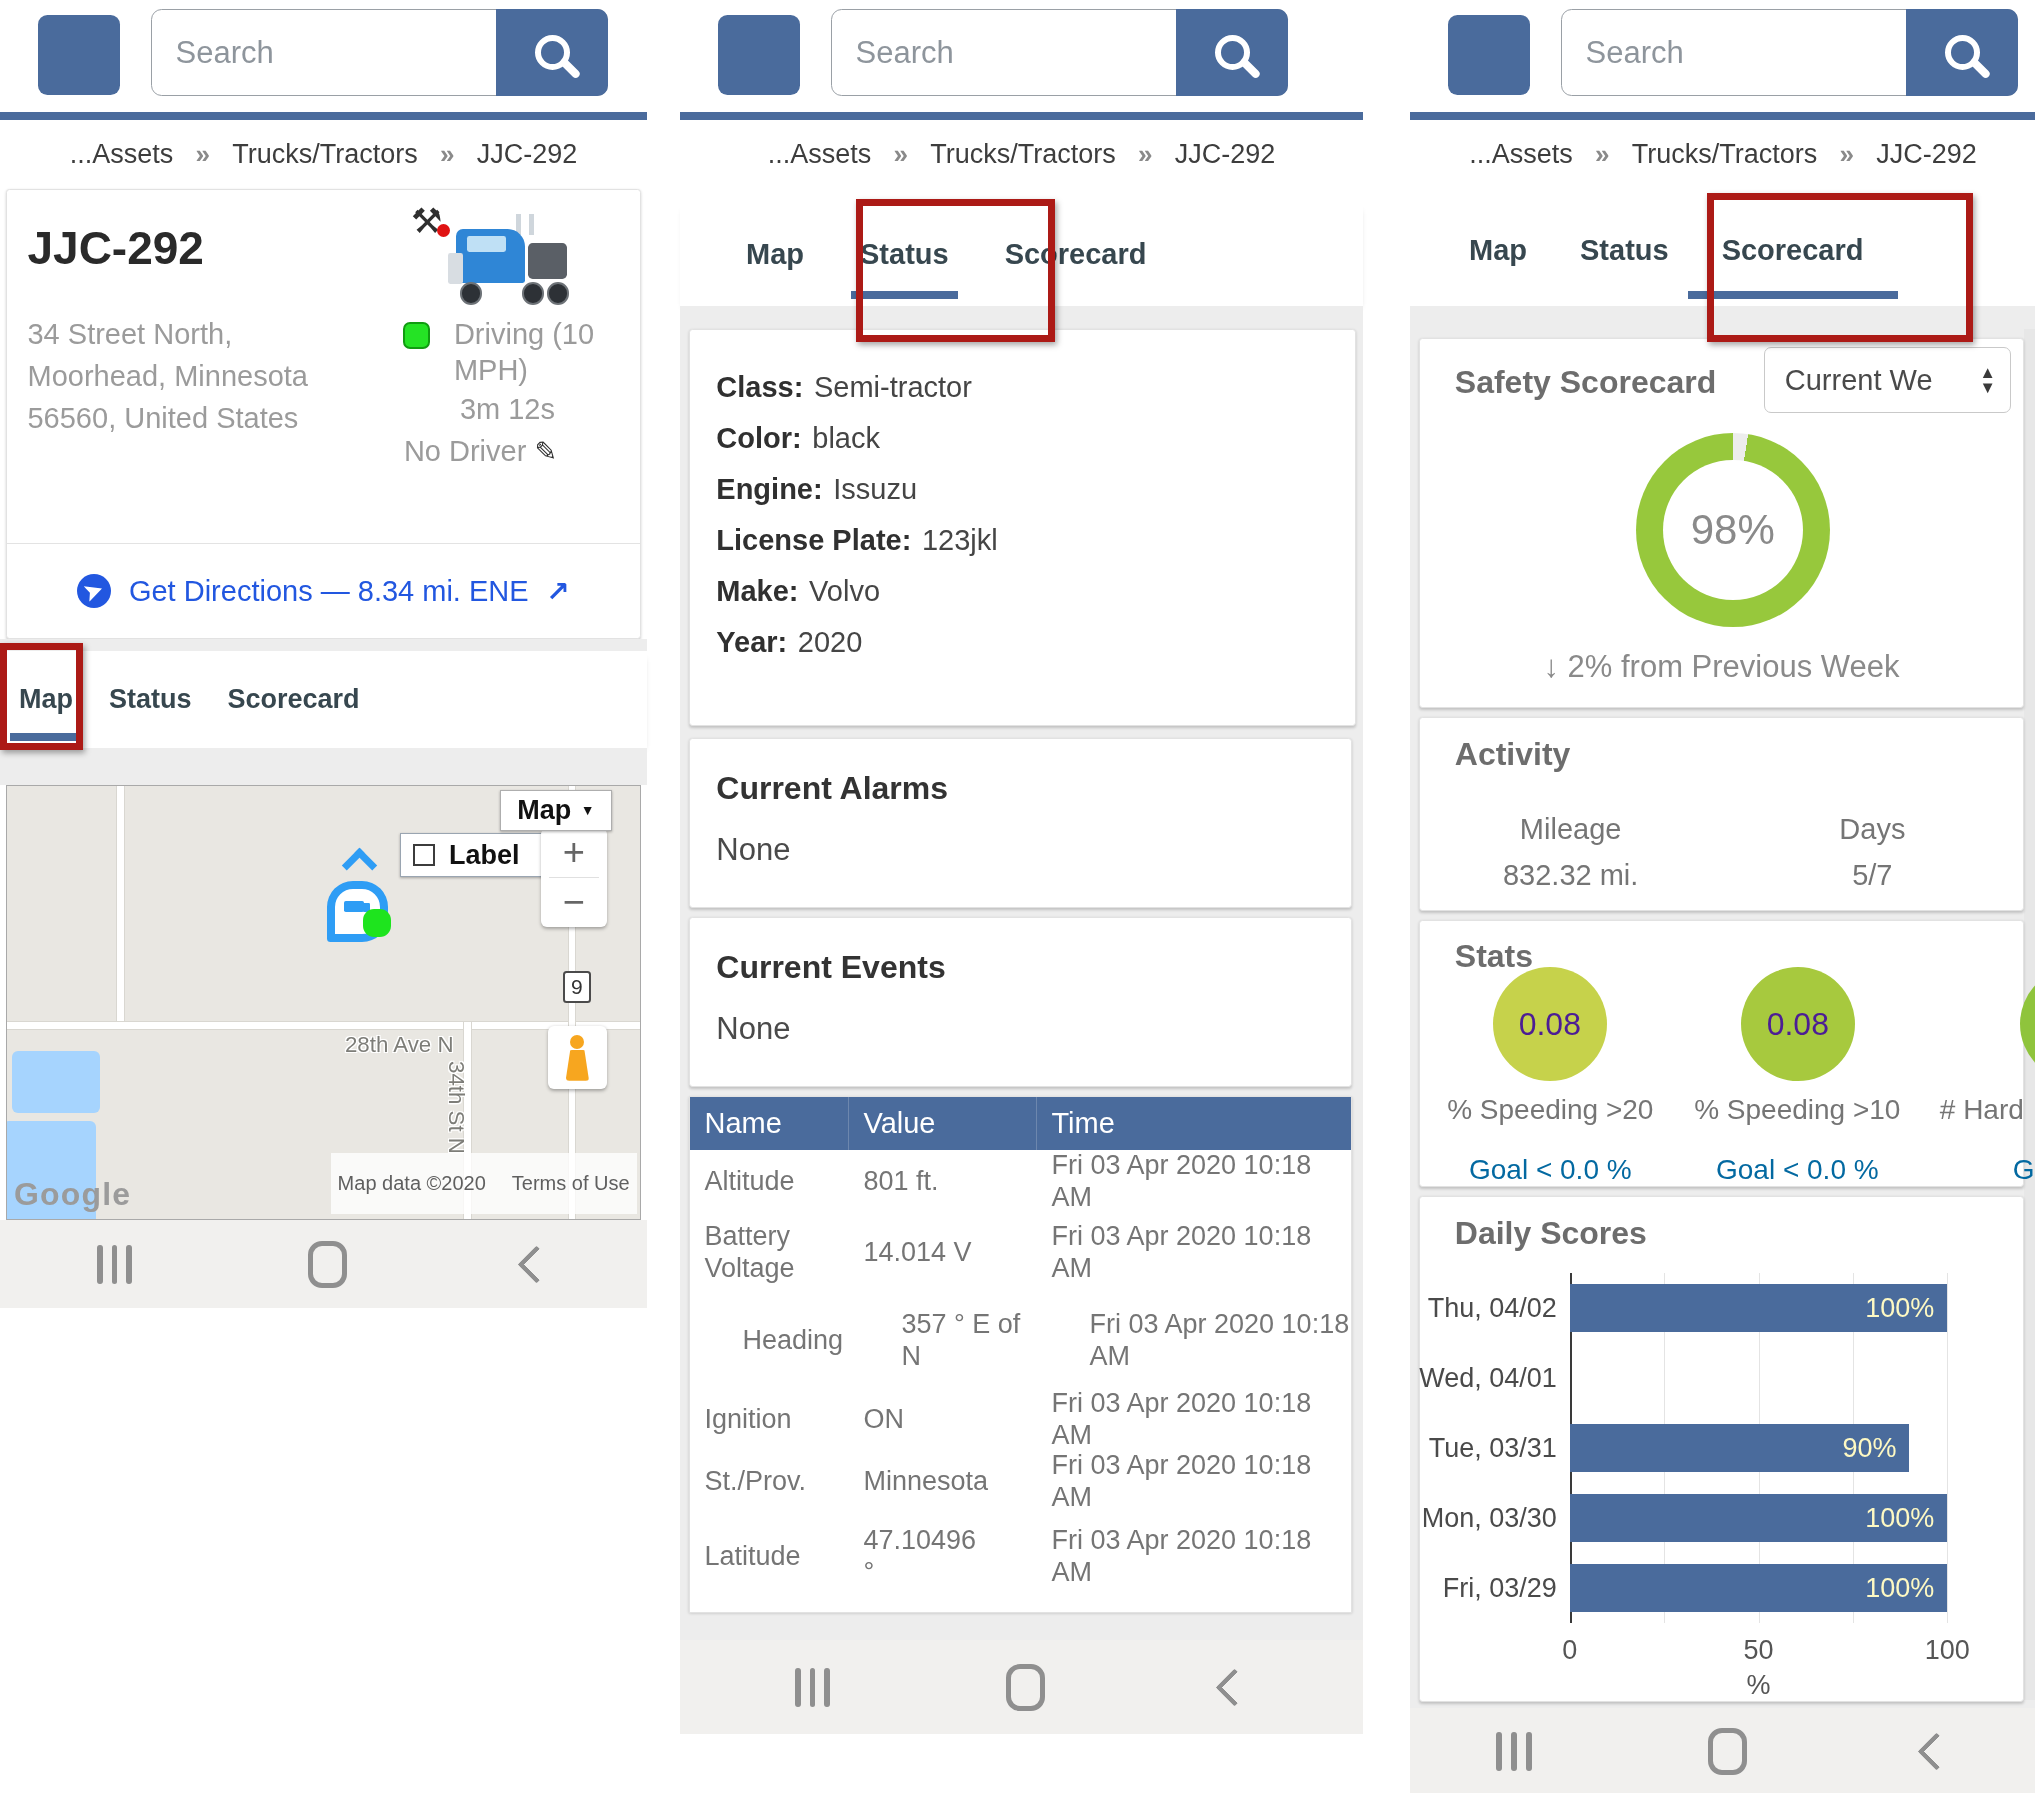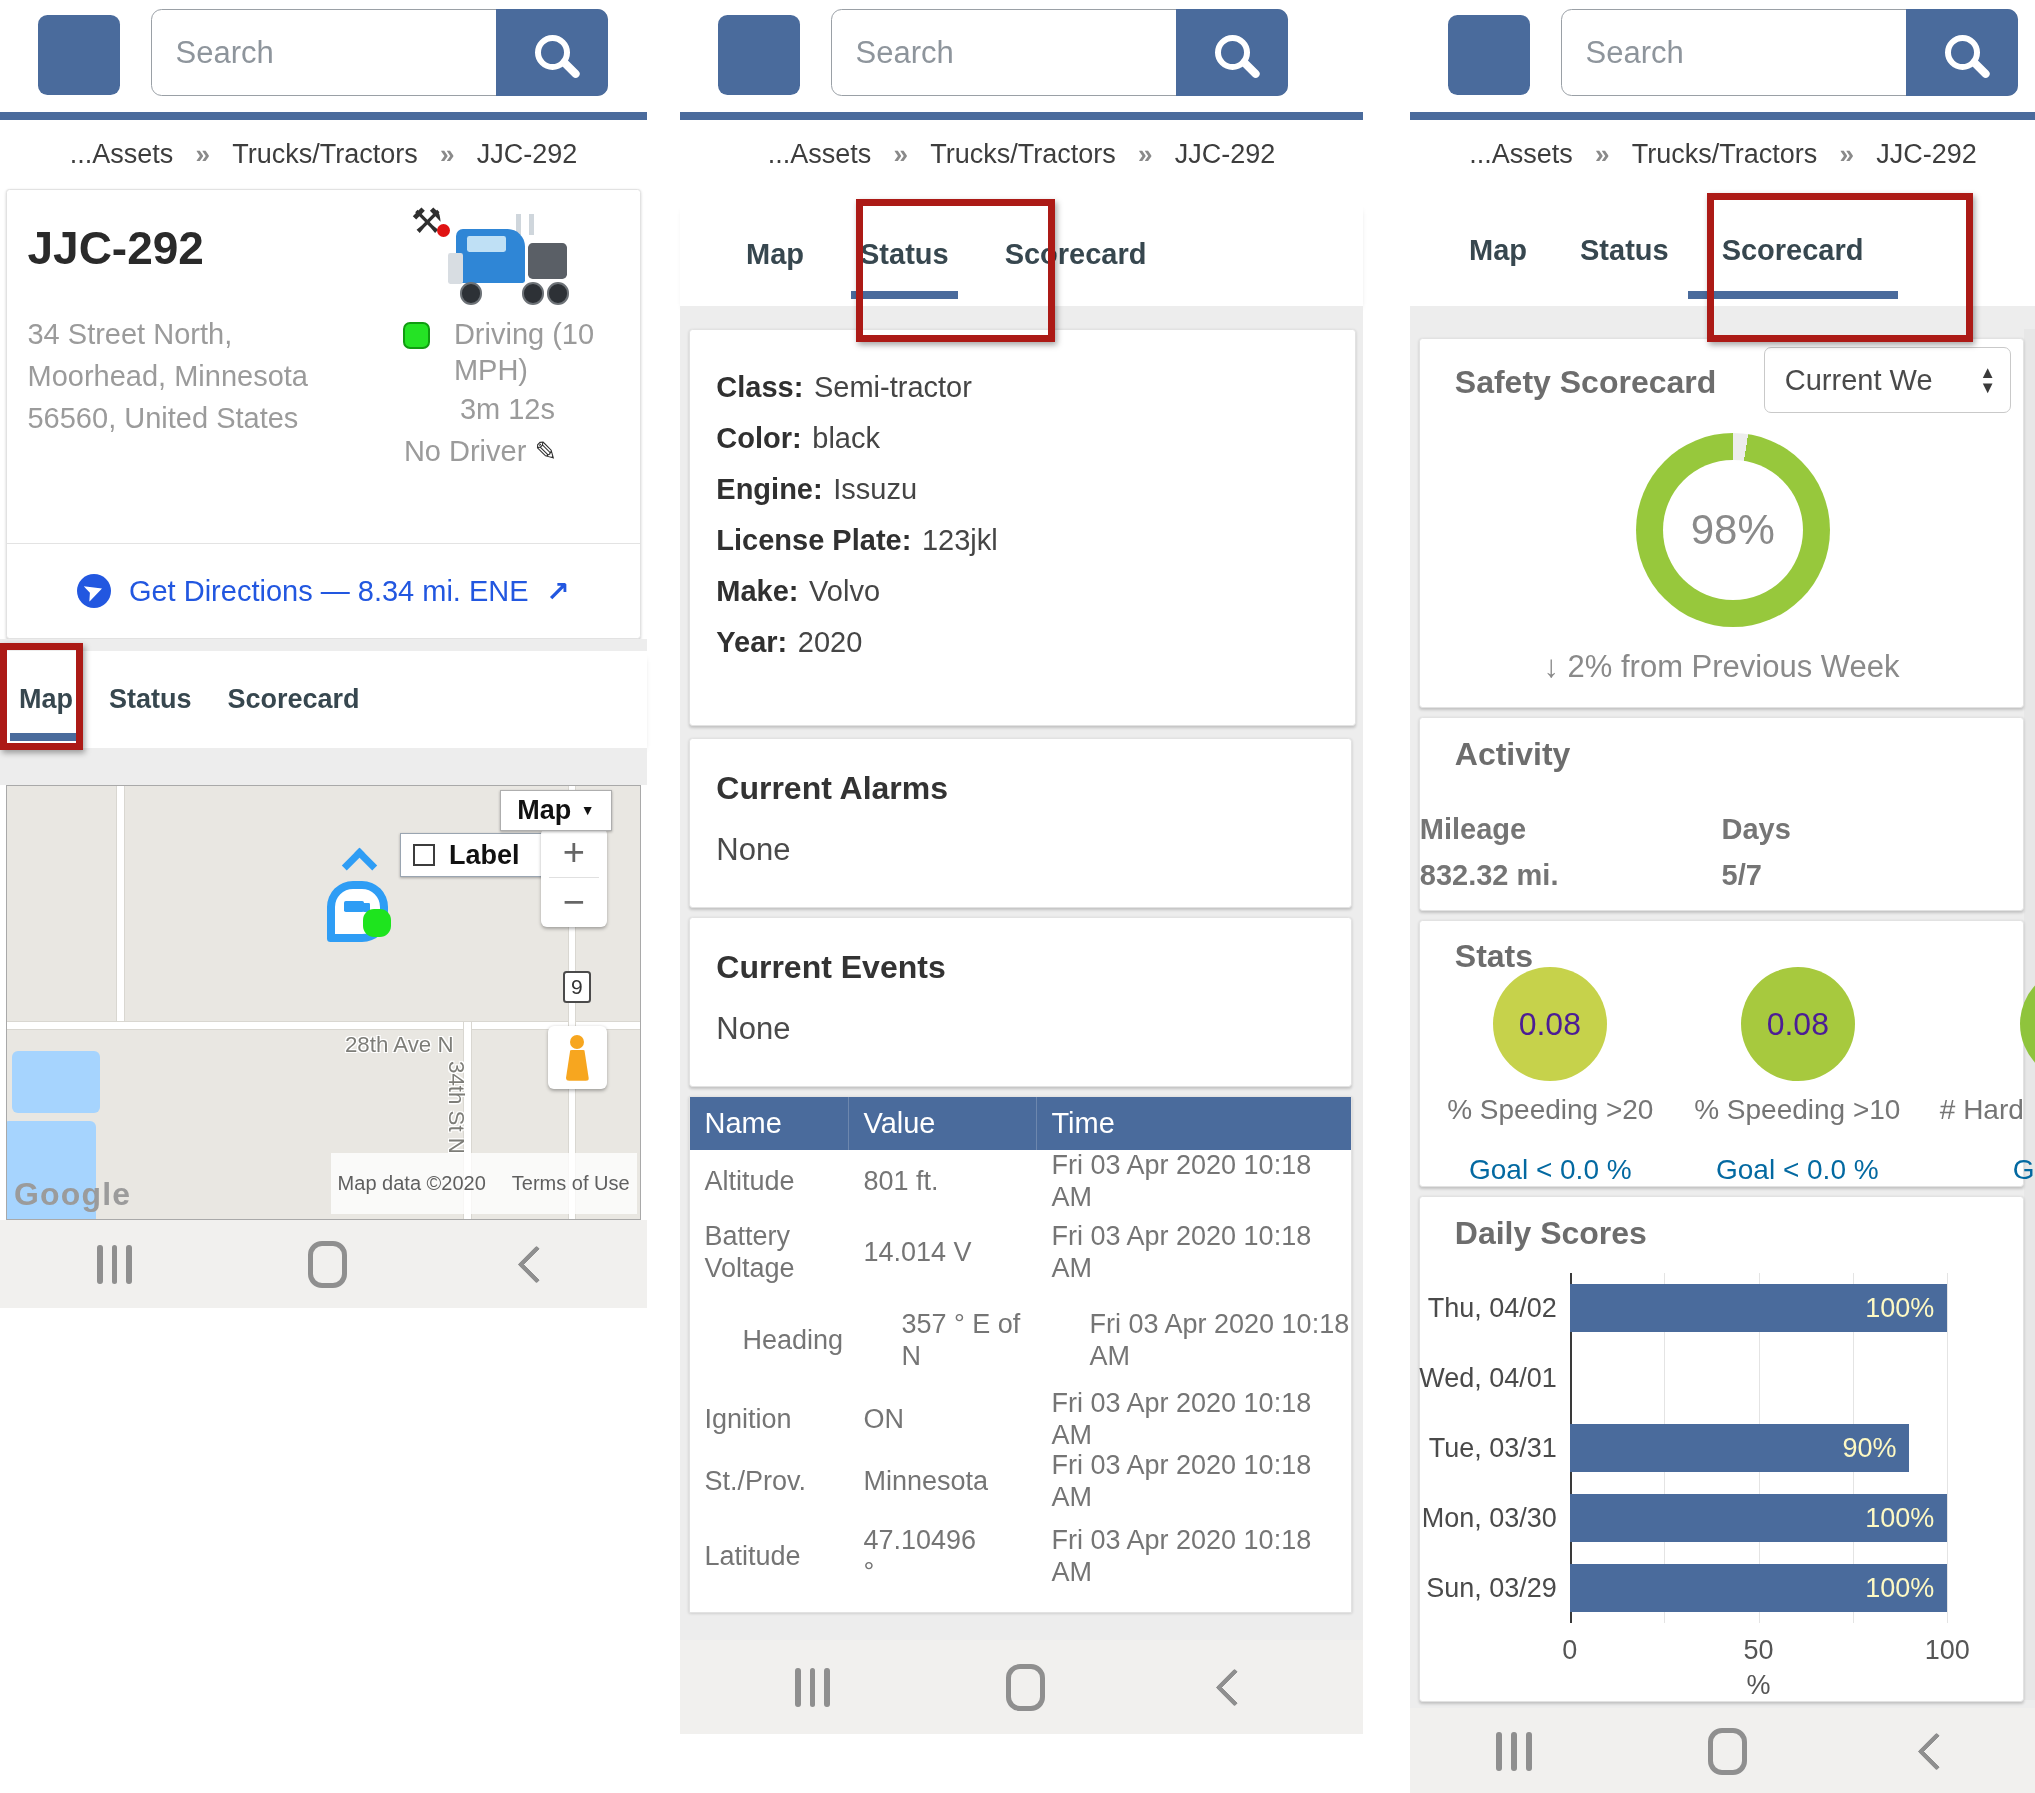--- a/index.html
+++ b/index.html
@@ -133,21 +133,21 @@
   .period{position:absolute;left:344px;top:8.2px;width:247px;height:66px;border:1.8px solid #c9c9c9;border-radius:7px;background:#fff;display:flex;align-items:center;justify-content:space-between;padding:0 14px 0 20px;cursor:pointer;}
   .period-txt{font-size:29px;color:#4a4a4a;white-space:nowrap;overflow:hidden;}
   .spin{display:flex;flex-direction:column;line-height:15.3px;font-size:16.5px;color:#3a3a3a;}
   .donut{position:absolute;left:216px;top:94px;width:194px;height:194px;border-radius:50%;background:conic-gradient(#ededed 0 9deg,#97c83c 9deg 360deg);display:flex;align-items:center;justify-content:center;}
   .donut::before{content:'';position:absolute;width:140px;height:140px;background:#fff;border-radius:50%;}
   .donut span{position:relative;font-size:42px;color:#8a8a8a;}
   .delta{position:absolute;left:0;right:0;top:310px;text-align:center;font-size:31px;color:#8a8a8a;}
   #activitycard{left:8.8px;right:11.8px;top:717px;height:194px;}
   .act-title{position:absolute;left:35px;top:17.6px;font-size:32px;font-weight:700;color:#6d6d6d;}
   .act-cols{position:absolute;left:0;right:0;top:88px;display:flex;}
-  .act-col{flex:1;text-align:left;font-size:29px;color:#757575;line-height:46px;font-weight:bold;}
+  .act-col{flex:1;text-align:center;font-size:29px;color:#757575;line-height:46px;}
   #statscard{left:8.8px;right:11.8px;top:920px;height:267px;}
   .stats-title{position:absolute;left:35px;top:16.5px;font-size:32px;font-weight:700;color:#6d6d6d;}
   .statc{position:absolute;top:46px;width:114px;height:114px;border-radius:50%;display:flex;align-items:center;justify-content:center;font-size:32px;color:#4c1d95;}
   .stat-label{position:absolute;top:173px;width:223px;text-align:center;font-size:28px;color:#757575;white-space:nowrap;}
   .stat-goal{position:absolute;top:233px;width:223px;text-align:center;font-size:28px;color:#0369a1;white-space:nowrap;}
   #dailycard{left:8.8px;right:11.8px;top:1196px;height:506px;}
   .daily-title{position:absolute;left:35px;top:17.6px;font-size:32px;font-weight:700;color:#6d6d6d;}
   .chart{position:absolute;left:150px;right:76px;top:76px;height:350px;}
   .gline{position:absolute;top:0;bottom:0;width:1.2px;background:#e4e4e4;}
   .gaxis{position:absolute;top:0;bottom:0;left:0;width:2.4px;background:#3a3a3a;}
@@ -491,21 +491,21 @@
               <span>90%</span>
             </div>
         </div>
         <div class="crow" style="top:210px;">
           <span class="cat">Mon, 03/30</span>
           <div class="bar" style="width: 100%;">
               <span>100%</span>
             </div>
         </div>
         <div class="crow" style="top:280px;">
-          <span class="cat">Sun, 03/29</span>
+          <span class="cat">Fri, 03/29</span>
           <div class="bar" style="width: 100%;">
               <span>100%</span>
             </div>
         </div>
       </div>
       <div class="xticks">
         <span style="left:0;">0</span>
         <span style="left:50%;">50</span>
         <span style="left:100%;">100</span>
       </div>

